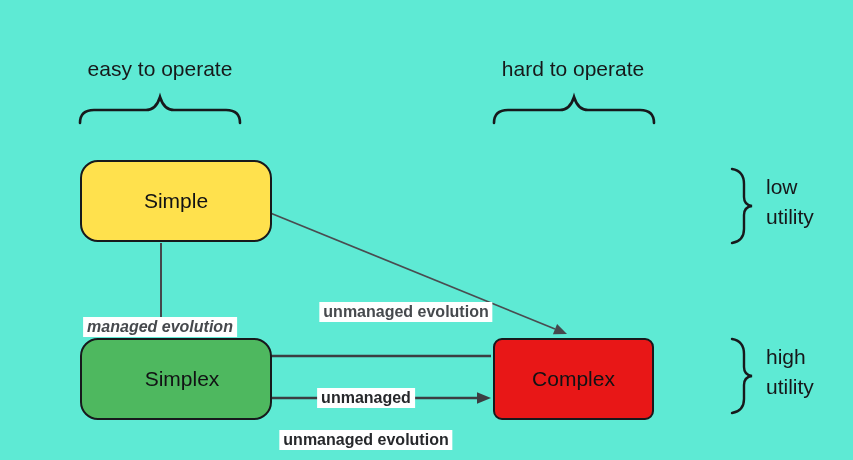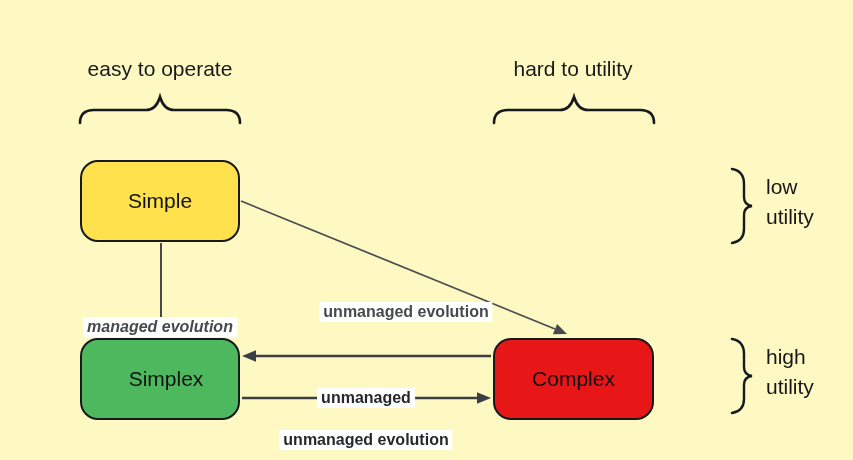--- a/index.html
+++ b/index.html
@@ -1,20 +1,20 @@
 <!DOCTYPE html>
 <html><head>
 <meta charset="utf-8">
 <style>
   html, body { margin: 0; padding: 0; background: #ffffff; }
   .canvas {
     position: relative;
     width: 853px;
     height: 460px;
-    background: #fef9c3;
+    background: #5eead4;
     font-family: "Liberation Sans", sans-serif;
     overflow: hidden;
   }
   .svg-layer {
     position: absolute;
     left: 0; top: 0;
     width: 853px; height: 460px;
     z-index: 1;
   }
   .group-label {
@@ -23,21 +23,21 @@
     width: 240px;
     text-align: center;
     font-size: 21px;
     color: #17191a;
     z-index: 2;
   }
   .group-label.left { left: 40px; }
   .group-label.right { left: 453px; }
   .node {
     position: absolute;
-    width: 160px;
+    width: 192px;
     height: 82px;
     box-sizing: border-box;
     border: 2.6px solid #17191c;
     border-radius: 18px;
     display: flex;
     align-items: center;
     justify-content: center;
     font-size: 21px;
     color: #111214;
     z-index: 3;
@@ -94,29 +94,29 @@
     <polygon points="567,334 552.9,334.2 557.1,324" fill="#45484c"></polygon>
 
     <line x1="491" y1="356" x2="256" y2="356" stroke="#3b3e42" stroke-width="2.4"></line>
     <polygon points="242,356 256,350.2 256,361.8" fill="#3b3e42"></polygon>
 
     <line x1="242" y1="398" x2="477" y2="398" stroke="#3b3e42" stroke-width="2.4"></line>
     <polygon points="491,398 477,392.2 477,403.8" fill="#3b3e42"></polygon>
   </svg>
 
   <div class="group-label left">easy to operate</div>
-  <div class="group-label right">hard to utility</div>
+  <div class="group-label right">hard to operate</div>
 
   <div class="node simple" style="background: rgb(255, 225, 77);">
     <span>Simple</span>
   </div>
   <div class="node simplex" style="background: rgb(78, 184, 95);">
     <span>Simplex</span>
   </div>
-  <div class="node complex" style="background: rgb(232, 23, 23);">
+  <div class="node complex" style="background: rgb(232, 23, 23); border-radius: 9px;">
     <span>Complex</span>
   </div>
 
   <div class="edge-label gray lbl-managed">managed evolution</div>
   <div class="edge-label gray lbl-unmanaged-diag">unmanaged evolution</div>
   <div class="edge-label dark lbl-correction">unmanaged</div>
   <div class="edge-label dark lbl-unmanaged-bottom">unmanaged evolution</div>
 
   <div class="utility-label low">low utility</div>
   <div class="utility-label high">high utility</div>

